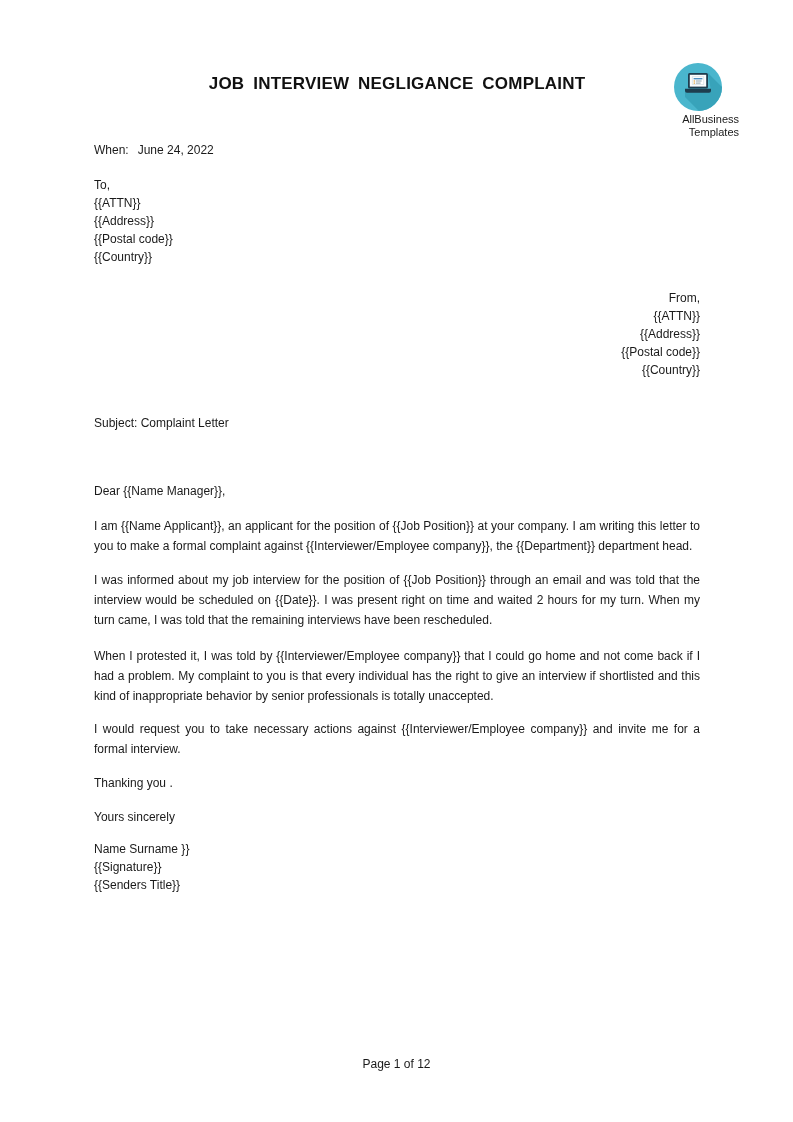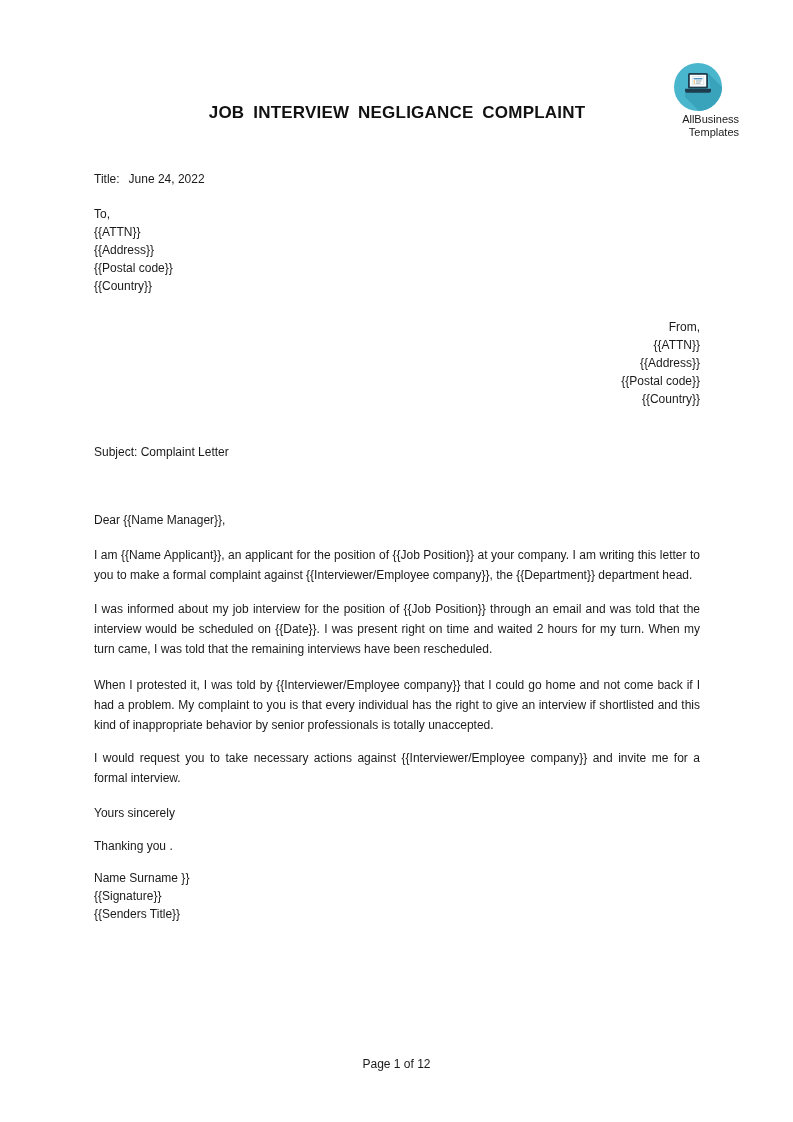--- a/index.html
+++ b/index.html
@@ -10,21 +10,21 @@
     margin: 0 auto;
     background: #ffffff;
     overflow: hidden;
     font-family: "Liberation Sans", sans-serif;
     color: #1a1a1a;
   }
   .content { padding: 0 93px 0 94px; }
 
   .title {
     margin: 0;
-    padding-top: 101px;
+    padding-top: 72px;
     font-size: 17px;
     line-height: 24px;
     font-weight: 700;
     text-align: center;
     word-spacing: 4px;
     letter-spacing: 0.2px;
     color: #111111;
   }
 
   .textline { margin: 0; font-size: 12px; line-height: 18px; }
@@ -109,21 +109,21 @@
     <div class="brand-text">
       <span>AllBusiness</span>
       <span>Templates</span>
     </div>
   </div>
 
   <div class="content">
 
     <h1 class="title">JOB INTERVIEW NEGLIGANCE COMPLAINT</h1>
 
-    <p class="textline date-line"><span>Title:</span><span class="date-value">June 24, 2022</span></p>
+    <p class="textline date-line"><span>When:</span><span class="date-value">June 24, 2022</span></p>
 
     <div class="to-block">
       <p class="textline">To,</p>
       <p class="textline">{{ATTN}}</p>
       <p class="textline">{{Address}}</p>
       <p class="textline">{{Postal code}}</p>
       <p class="textline">{{Country}}</p>
     </div>
 
     <div class="from-block">
@@ -138,23 +138,23 @@
 
     <p class="textline salutation">Dear {{Name Manager}},</p>
 
     <div>
       <p class="body-par p1">I am {{Name Applicant}}, an applicant for the position of {{Job Position}} at your company. I am writing this letter to you to make a formal complaint against {{Interviewer/Employee company}}, the {{Department}} department head.</p>
       <p class="body-par p2">I was informed about my job interview for the position of {{Job Position}} through an email and was told that the interview would be scheduled on {{Date}}. I was present right on time and waited 2 hours for my turn. When my turn came, I was told that the remaining interviews have been rescheduled.</p>
       <p class="body-par p3">When I protested it, I was told by {{Interviewer/Employee company}} that I could go home and not come back if I had a problem. My complaint to you is that every individual has the right to give an interview if shortlisted and this kind of inappropriate behavior by senior professionals is totally unaccepted.</p>
       <p class="body-par p4">I would request you to take necessary actions against {{Interviewer/Employee company}} and invite me for a formal interview.</p>
     </div>
 
+    <p class="textline thanks-line">Thanking you .</p>
+
     <p class="textline closing-line">Yours sincerely</p>
-
-    <p class="textline thanks-line">Thanking you .</p>
 
     <div class="sig-block">
       <p class="textline">Name Surname }}</p>
       <p class="textline">{{Signature}}</p>
       <p class="textline">{{Senders Title}}</p>
     </div>
 
   </div>
 
   <div class="footer">Page 1 of 12</div>

